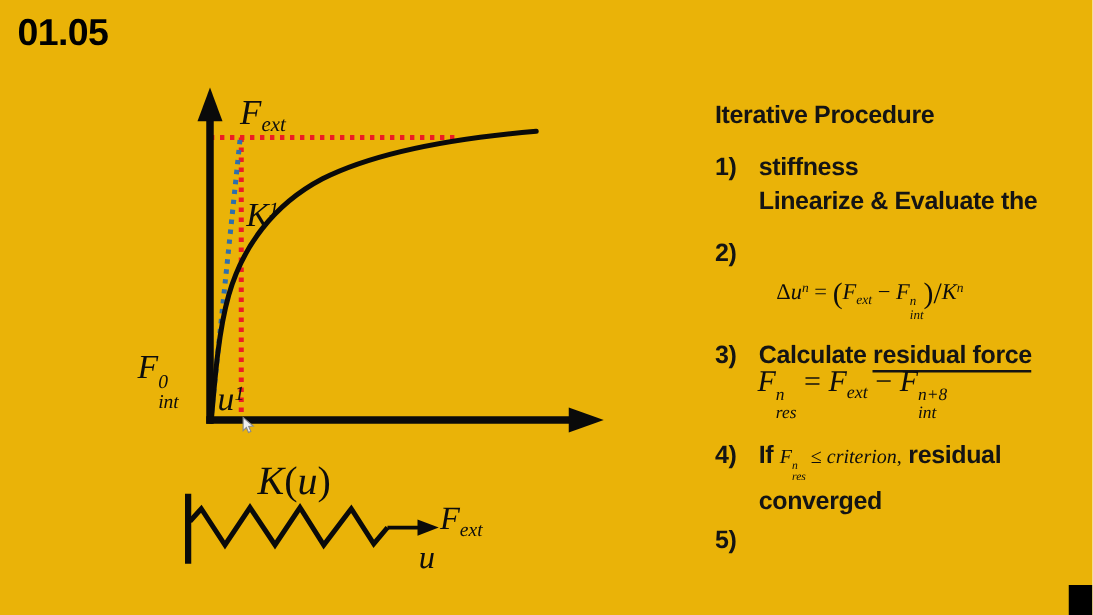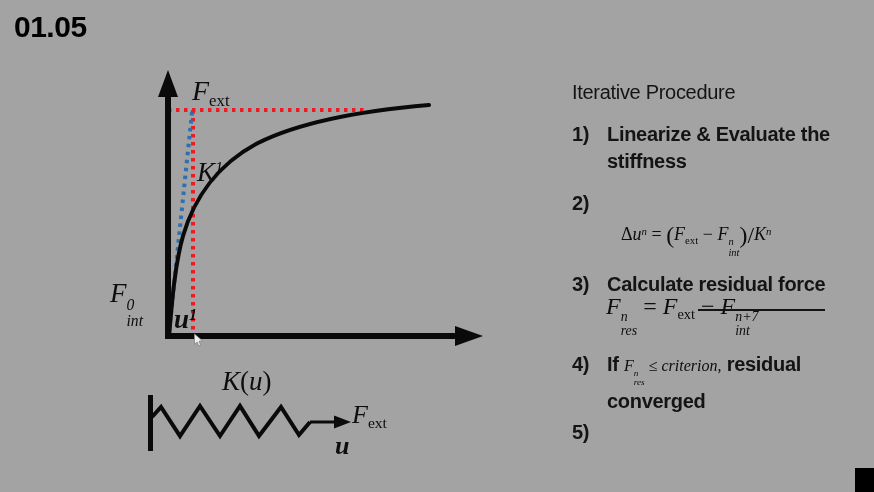--- a/index.html
+++ b/index.html
@@ -1,44 +1,44 @@
 <!DOCTYPE html>
 <html><head>
 <meta charset="utf-8">
 <style>
   html,body{margin:0;padding:0;background:#fff;}
-  .slide{position:relative;width:874px;height:492px;background:#a3a3a3;overflow:hidden;
+  .slide{position:relative;width:874px;height:492px;background:#eab308;overflow:hidden;
          font-family:"Liberation Sans",sans-serif;color:#111;}
 
   
   .title-row{position:absolute;left:14px;top:10px;display:flex;gap:20px;
              font-weight:bold;font-size:30px;letter-spacing:-0.5px;color:#000;line-height:1.1;}
 
   
   .math{font-family:"Liberation Serif",serif;line-height:1;white-space:pre;color:#0d0d0d;}
   .m-t{font-style:italic;}
   .m-n{font-style:normal;}
-  .m-sub{font-size:60%;vertical-align:-0.35em;}
+  .m-sub{font-size:60%;font-style:italic;vertical-align:-0.35em;}
   .m-sup{font-size:60%;font-style:italic;vertical-align:0.5em;}
   .m-big{font-size:132%;font-style:normal;vertical-align:-0.12em;}
   .mstack{display:inline-flex;flex-direction:column;align-items:flex-start;
           font-size:58%;line-height:1.02;font-style:italic;vertical-align:-0.5em;}
   .mstack span{display:block;}
 
   .g-label{position:absolute;}
-  .bold-it{font-weight:bold;}
+  .bold-it{font-weight:normal;}
 
   
-  .proc-heading{position:absolute;left:572px;top:81px;font-size:20px;font-weight:normal;
+  .proc-heading{position:absolute;left:572px;top:81px;font-size:20px;font-weight:bold;
                 letter-spacing:-0.3px;color:#141414;}
   .step{position:absolute;left:572px;display:flex;font-size:20px;font-weight:bold;
         letter-spacing:-0.3px;color:#141414;line-height:27px;}
   .step .num{width:35px;flex:0 0 35px;}
   .step .body{width:268px;}
-  .u-line{border-bottom:2.5px solid #141414;padding-bottom:14px;}
+  .u-line{border-bottom:2.5px solid #141414;padding-bottom:1px;}
   .formula-block{position:absolute;}
   .inline-math{font-weight:normal;font-size:16px;letter-spacing:0;}
 
   .footer-square{position:absolute;left:855px;top:468px;width:19px;height:24px;background:#000;}
 </style>
 </head>
 <body>
 
 <div class="slide">
 
@@ -69,48 +69,48 @@
     <path d="M1.5,1 L1.5,11.5 L4.1,9 L5.8,13 L7.7,12.1 L6,8.2 L9.6,7.9 Z" fill="#efefef" stroke="#8a8a8a" stroke-width="0.9"></path>
   </svg>
 
   <svg style="position:absolute;left:140px;top:365px;" width="260" height="115" viewBox="0 0 260 115">
     <line x1="10.5" y1="30" x2="10.5" y2="86" stroke="#0a0a0a" stroke-width="5"></line>
     <path d="M 12 52 L 21 42 L 40 71 L 60 41 L 80 71 L 100 41 L 119 71 L 141 42 L 159 70 L 170 57" fill="none" stroke="#0a0a0a" stroke-width="4" stroke-linejoin="miter"></path>
     <line x1="170" y1="57" x2="197" y2="57" stroke="#0a0a0a" stroke-width="3"></line>
     <polygon points="211,57 194,50.5 194,63.5" fill="#0a0a0a"></polygon>
   </svg>
 
-  <div class="math g-label" style="left:206px;top:368px;font-size:27px;margin-left:16px;"><span class="m-t">K</span><span class="m-n">(</span><span class="m-t">u</span><span class="m-n">)</span></div>
+  <div class="math g-label" style="left:206px;top:368px;font-size:32px;"><span class="m-t">K</span><span class="m-n">(</span><span class="m-t">u</span><span class="m-n">)</span></div>
   <div class="math g-label" style="left:352px;top:402px;font-size:26px;"><span class="m-t">F</span><span class="m-sub">ext</span></div>
   <div class="math g-label bold-it" style="left:335px;top:433px;font-size:26px;"><span class="m-t">u</span></div>
 
   <div class="proc-heading">Iterative Procedure</div>
 
   <div class="step" style="top:121px;">
     <span class="num">1)</span>
     <div class="body">
+      <div>stiffness</div>
       <div>Linearize &amp; Evaluate the</div>
-      <div>stiffness</div>
     </div>
   </div>
 
   <div class="step" style="top:190px;">
     <span class="num">2)</span>
   </div>
 
   <div class="math formula-block" style="left:621px;top:224px;font-size:18px;"><span class="m-n">Δ</span><span class="m-t">u</span><span class="m-sup">n</span><span class="m-n"> = </span><span class="m-big">(</span><span class="m-t">F</span><span class="m-sub">ext</span><span class="m-n"> − </span><span class="m-t">F</span><span class="mstack"><span>n</span><span>int</span></span><span class="m-big">)</span><span class="m-big">/</span><span class="m-t">K</span><span class="m-sup">n</span></div>
 
   <div class="step" style="top:271px;">
     <span class="num">3)</span>
     <div class="body">
       <span>Calculate </span><span class="u-line">residual force</span>
     </div>
   </div>
 
-  <div class="math formula-block" style="left:606px;top:294px;font-size:24px;"><span class="m-t">F</span><span class="mstack"><span>n</span><span>res</span></span><span class="m-n"> = </span><span class="m-t">F</span><span class="m-sub">ext</span><span class="m-n"> − </span><span class="m-t">F</span><span class="mstack"><span>n+7</span><span>int</span></span></div>
+  <div class="math formula-block" style="left:606px;top:294px;font-size:24px;"><span class="m-t">F</span><span class="mstack"><span>n</span><span>res</span></span><span class="m-n"> = </span><span class="m-t">F</span><span class="m-sub">ext</span><span class="m-n"> − </span><span class="m-t">F</span><span class="mstack"><span>n+8</span><span>int</span></span></div>
 
   <div class="step" style="top:351px;">
     <span class="num">4)</span>
     <div class="body">
       <div><span>If </span><span class="math inline-math"><span class="m-t">F</span><span class="mstack"><span>n</span><span>res</span></span><span class="m-n"> ≤ </span><span class="m-t">criterion</span><span class="m-n">,</span></span><span> residual</span></div>
       <div>converged</div>
     </div>
   </div>
 
   <div class="step" style="top:419px;">

